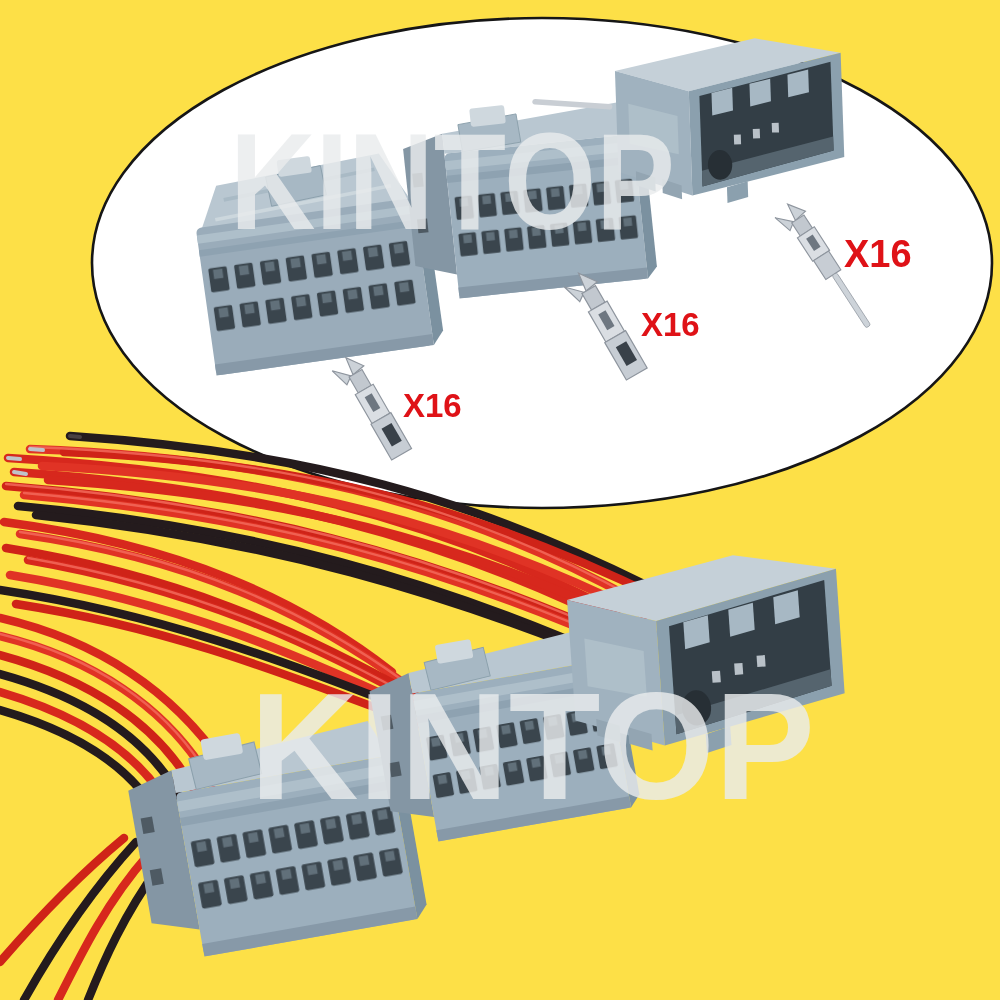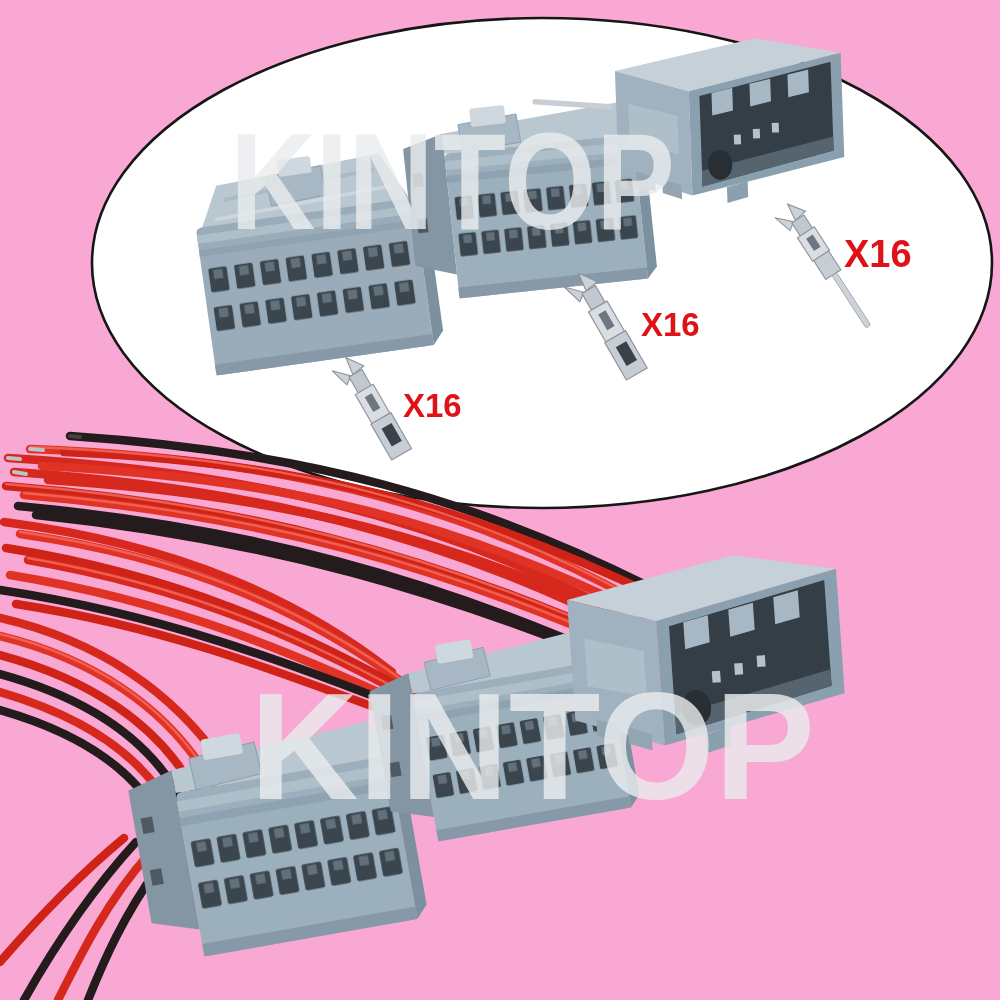--- a/index.html
+++ b/index.html
@@ -1,16 +1,16 @@
 <!DOCTYPE html>
 <html><head>
 <meta charset="utf-8">
 <style>
   html,body{margin:0;padding:0;background:#ffffff;}
-  .stage{position:relative;width:1000px;height:1000px;background:#f9a8d4;overflow:hidden;
+  .stage{position:relative;width:1000px;height:1000px;background:#fde047;overflow:hidden;
          font-family:"Liberation Sans", sans-serif;}
   svg{position:absolute;left:0;top:0;}
   text{font-family:"Liberation Sans", sans-serif;}
   .x16{font-weight:700;}
   .wm{font-weight:700;}
 </style>
 </head>
 <body>
 
 <div class="stage">

